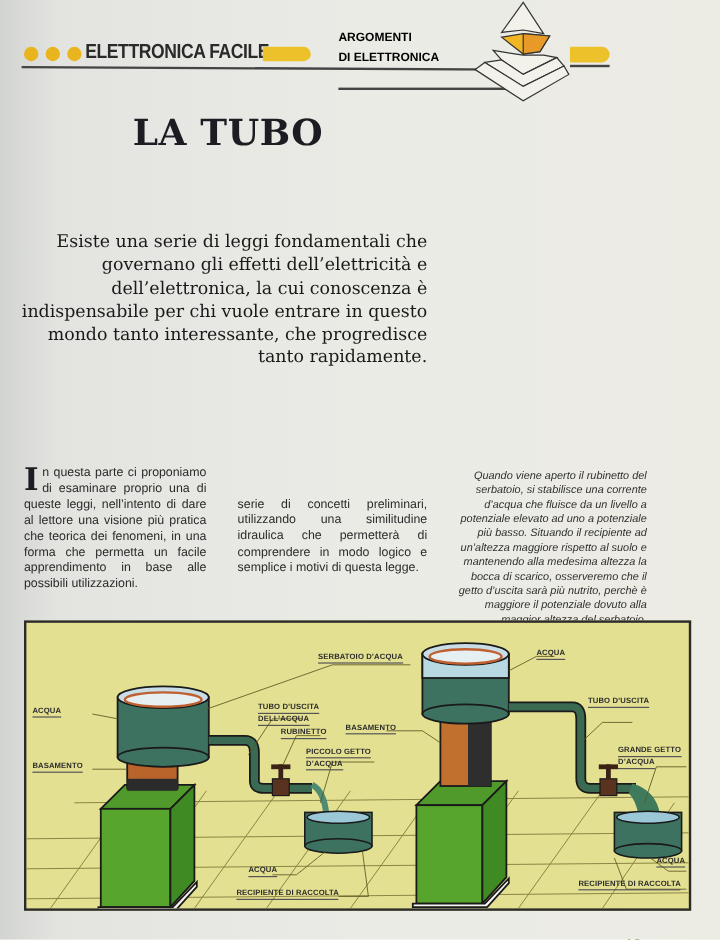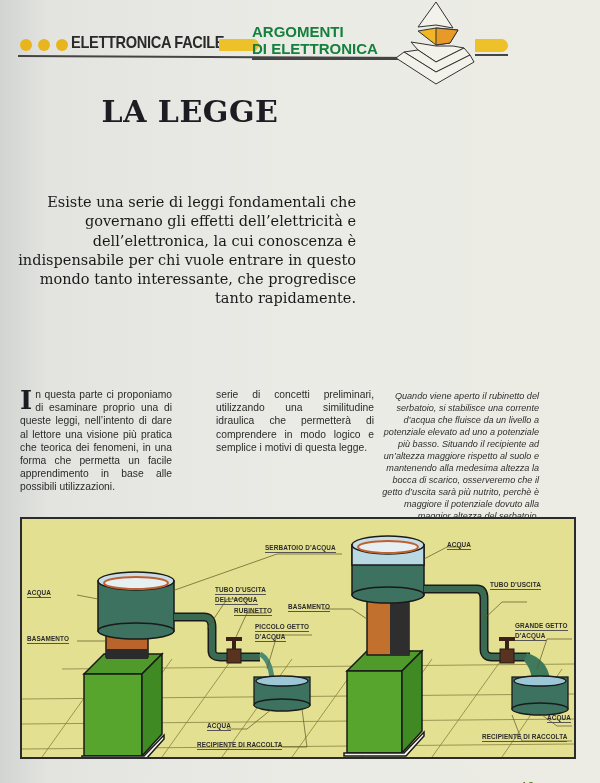--- a/index.html
+++ b/index.html
@@ -9,35 +9,35 @@
     font-family: "Liberation Sans", sans-serif; color:#1d1d1f;
   }
   .abs { position:absolute; }
 
   
   .dots { left:20px; top:39px; display:flex; gap:6px; }
   .dot { width:12px; height:12px; border-radius:50%; background:#e8b51f; }
   .brand { left:71px; top:33px; font-family:"Liberation Sans", sans-serif; font-weight:bold; font-size:17px; letter-spacing:-0.4px; color:#2a2a2a; transform:scaleX(0.86); transform-origin:left; white-space:nowrap;}
   .hdr-line { left:18px; top:56px; width:412px; height:2px; background:#444; transform:rotate(0.3deg); }
   .bar1 { left:219px; top:39px; width:40px; height:12px; background:#ecc12a; border-radius:1px 6px 6px 1px; }
-  .topic { left:252px; top:23px; font-weight:bold; font-size:15px; line-height:17px; color:#15803d; }
+  .topic { left:282px; top:23px; font-weight:bold; font-size:10px; line-height:17px; color:#000000; }
   .bar2 { left:475px; top:39px; width:33px; height:13px; background:#ecc12a; border-radius:1px 7px 7px 1px; }
   .bar2-line { left:475px; top:54px; width:33px; height:2px; background:#444; }
   .pyramid { left:378px; top:0px; width:100px; height:90px; }
 
   
   .title { left:80px; top:96px; font-family:"DejaVu Serif", serif; font-weight:bold; font-size:30px; line-height:32px; text-align:center; width:220px; letter-spacing:0.5px; color:#1c1c22; }
 
   
   .intro { left:16px; top:193px; width:340px; font-family:"DejaVu Serif", serif; font-size:14.5px; line-height:19.3px; text-align:right; color:#1a1a1a; }
 
   
   .col { top:388px; font-size:10.3px; line-height:13.2px; color:#2a2a2a; text-align:justify; }
   .col1 { left:20px; width:152px; }
-  .col2 { left:216px; width:158px; }
+  .col2 { left:198px; width:158px;margin-top:26px; }
   .col3 { left:381px; width:158px; font-style:italic; font-size:9.1px; line-height:12px; text-align:right; color:#2f2f2f; top:390px; }
   .col p { margin:0; }
   .dropcap { float:left; font-family:"DejaVu Serif", serif; font-weight:bold; font-size:26px; line-height:22px; margin:1px 3px 0 0; color:#1c1c22; }
 
   
   .diagram { left:20px; top:517px; width:556px; height:242px; background:#e4e092; border:2px solid #2b2b2b; box-sizing:border-box; overflow:hidden; }
   .lbl { position:absolute; font-size:6.4px; font-weight:bold; color:#2c2c2c; white-space:nowrap; letter-spacing:0.1px; }
   .lbl-u { border-bottom:1px solid #555; padding-bottom:1px; }
   .page-num { left:521px; top:764px; font-size:12px; color:#4d7c0f;margin-top:16px; }
 </style>
@@ -47,37 +47,37 @@
 <div class="abs dots">
   <span class="dot"></span>
   <span class="dot"></span>
   <span class="dot"></span>
 </div>
 <div class="abs brand">ELETTRONICA FACILE</div>
 <div class="abs bar1"></div>
 <div class="abs hdr-line"></div>
 <div class="abs topic">
   <div>ARGOMENTI</div>
-  <div style="border-bottom:2px solid #444; padding-bottom:1px; width:164px;">DI ELETTRONICA</div>
+  <div style="border-bottom:2px solid #444; padding-bottom:16px; width:164px;">DI ELETTRONICA</div>
 </div>
 <svg class="abs pyramid" viewBox="0 0 100 90">
   <g stroke="#333" stroke-width="1" fill="#f2f1ea">
     <polygon points="58,2 40,27 58,25 75,28"></polygon>
     <polygon points="40,31 58,28 80,30 72,43 58,45" fill="#f0b623"></polygon>
     <polygon points="58,28 80,30 72,43 58,45" fill="#e79a28"></polygon>
     <polygon points="33,42 58,46 75,46 86,48 58,62 40,50"></polygon>
     <polygon points="26,52 40,50 58,62 86,48 92,55 58,72"></polygon>
     <polygon points="18,58 26,52 58,72 92,55 96,62 58,84"></polygon>
   </g>
 </svg>
 <div class="abs bar2"></div>
 <div class="abs bar2-line"></div>
 
 <div class="abs title">
-  <div>LA LEGGE</div>
+  <div>LA TUBO</div>
 </div>
 
 <div class="abs intro">Esiste una serie di leggi fondamentali che governano gli effetti dell’elettricità e dell’elettronica, la cui conoscenza è indispensabile per chi vuole entrare in questo mondo tanto interessante, che progredisce tanto rapidamente.</div>
 
 <div class="abs col col1">
   <p><span class="dropcap">I</span><span>n questa parte ci proponiamo di esaminare proprio una di queste leggi, nell’intento di dare al lettore una visione più pratica che teorica dei fenomeni, in una forma che permetta un facile apprendimento in base alle possibili utilizzazioni.</span></p>
 </div>
 
 <div class="abs col col2">
   <p>serie di concetti preliminari, utilizzando una similitudine idraulica che permetterà di comprendere in modo logico e semplice i motivi di questa legge.</p>

